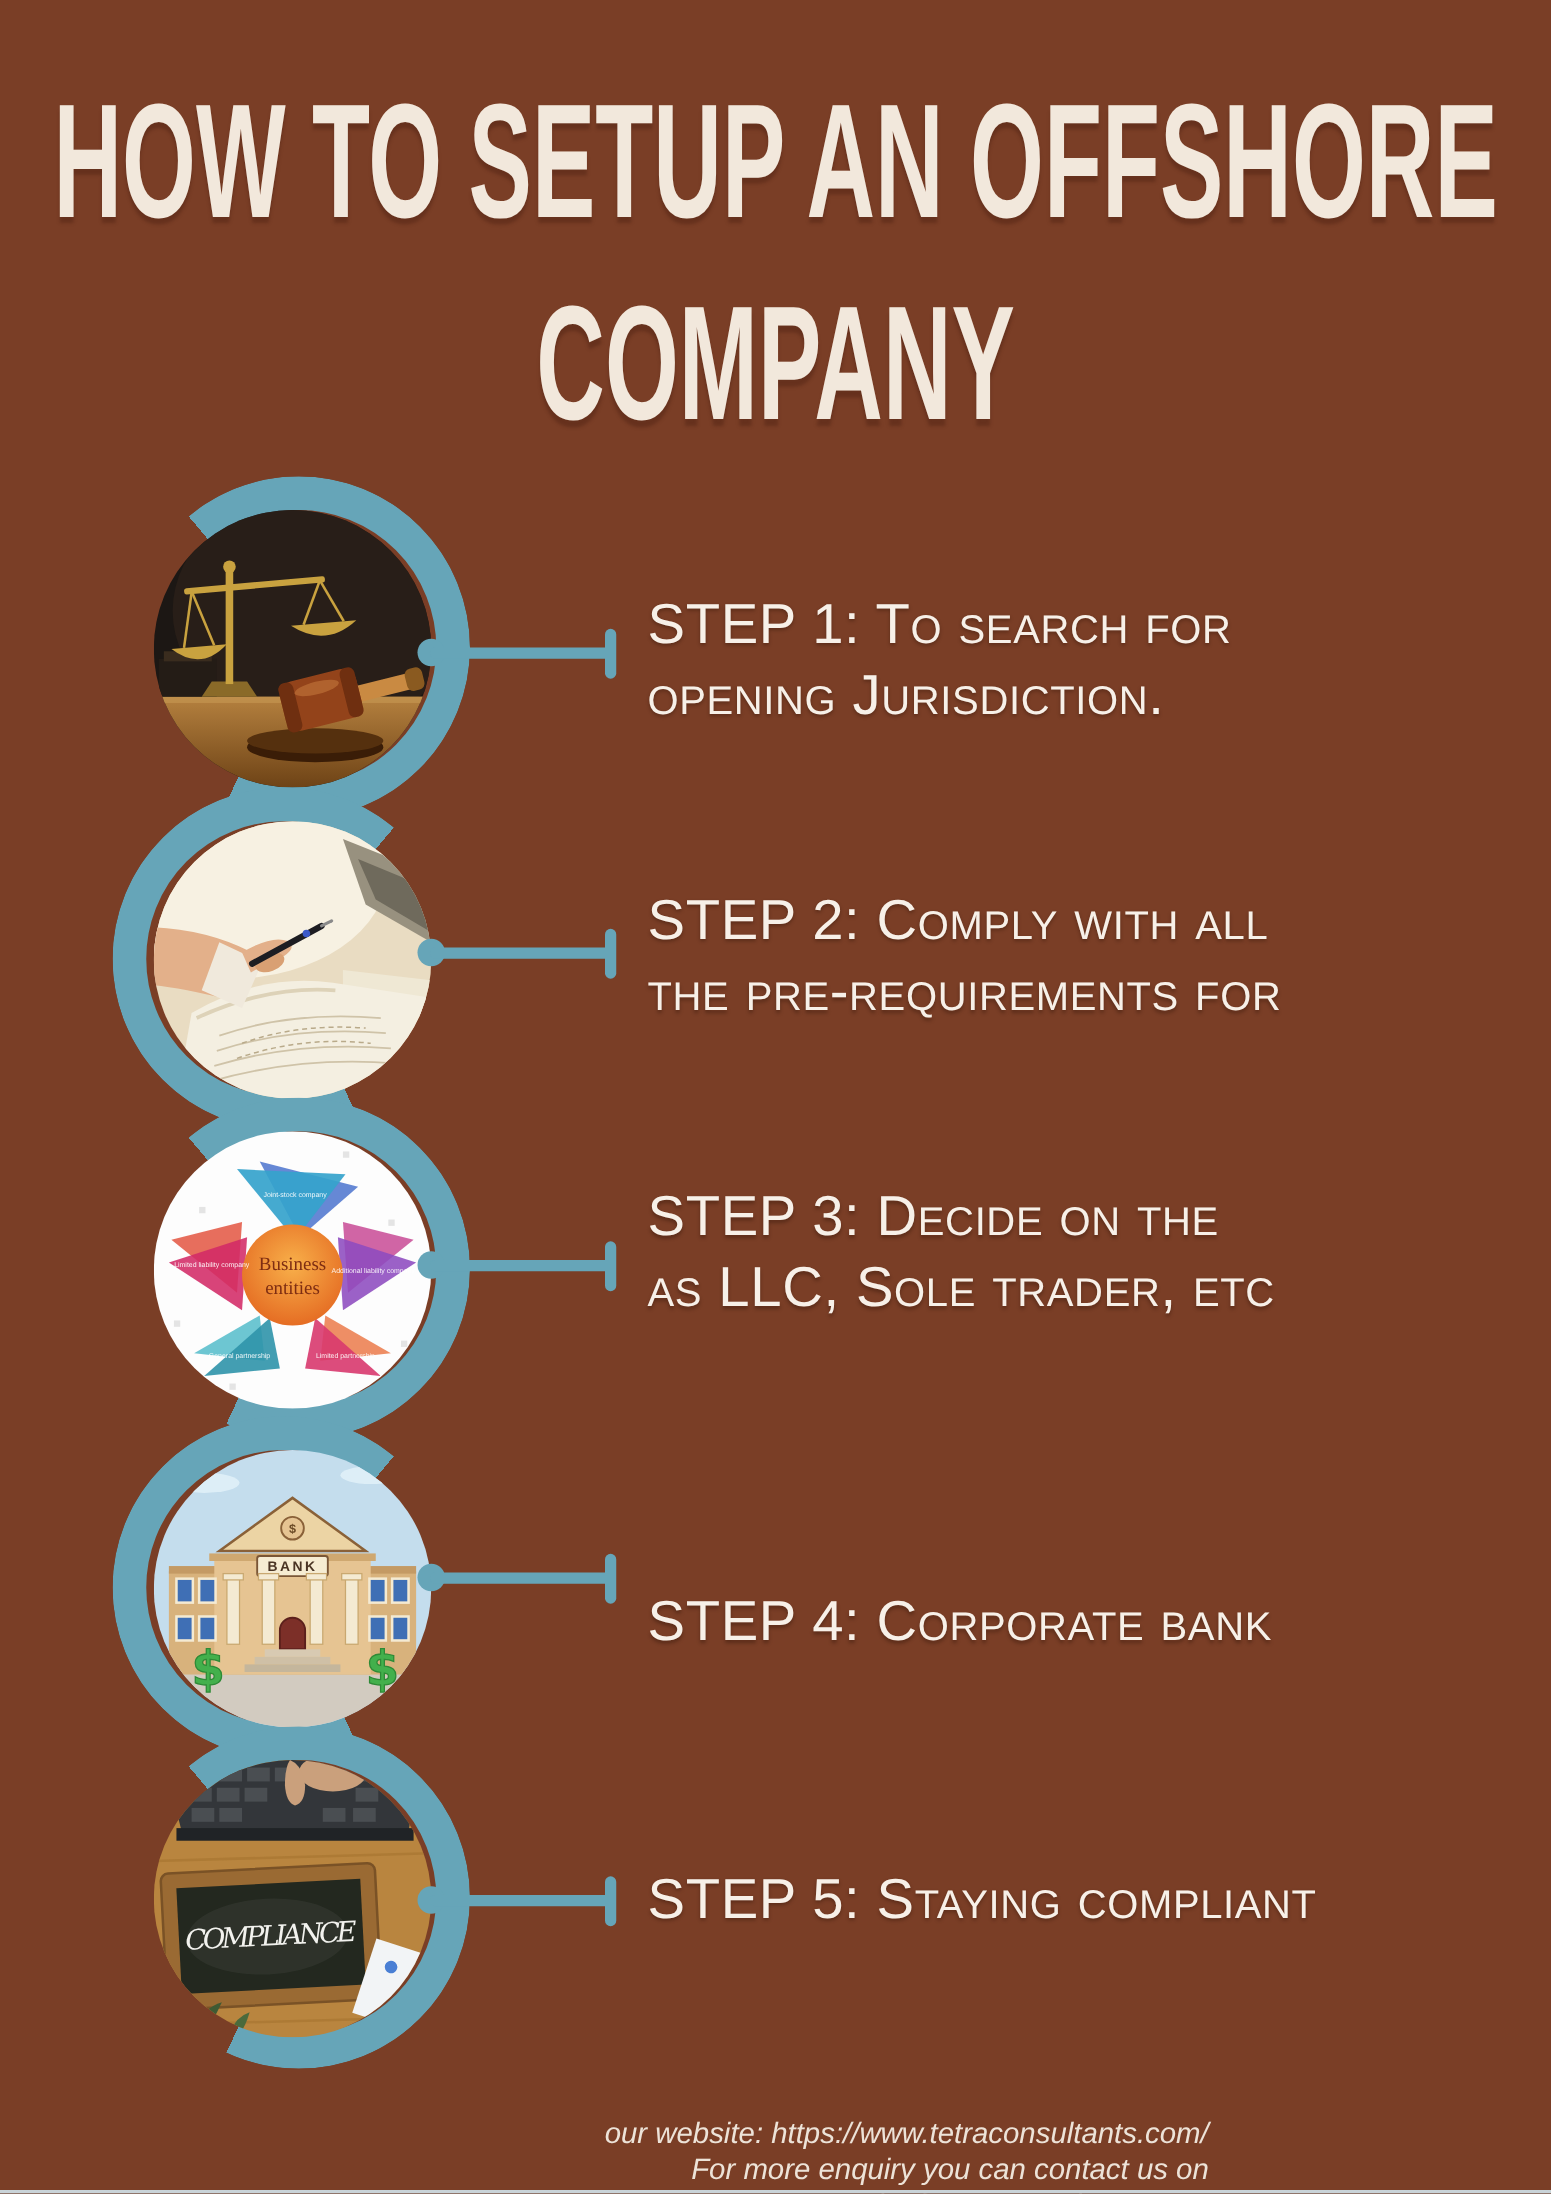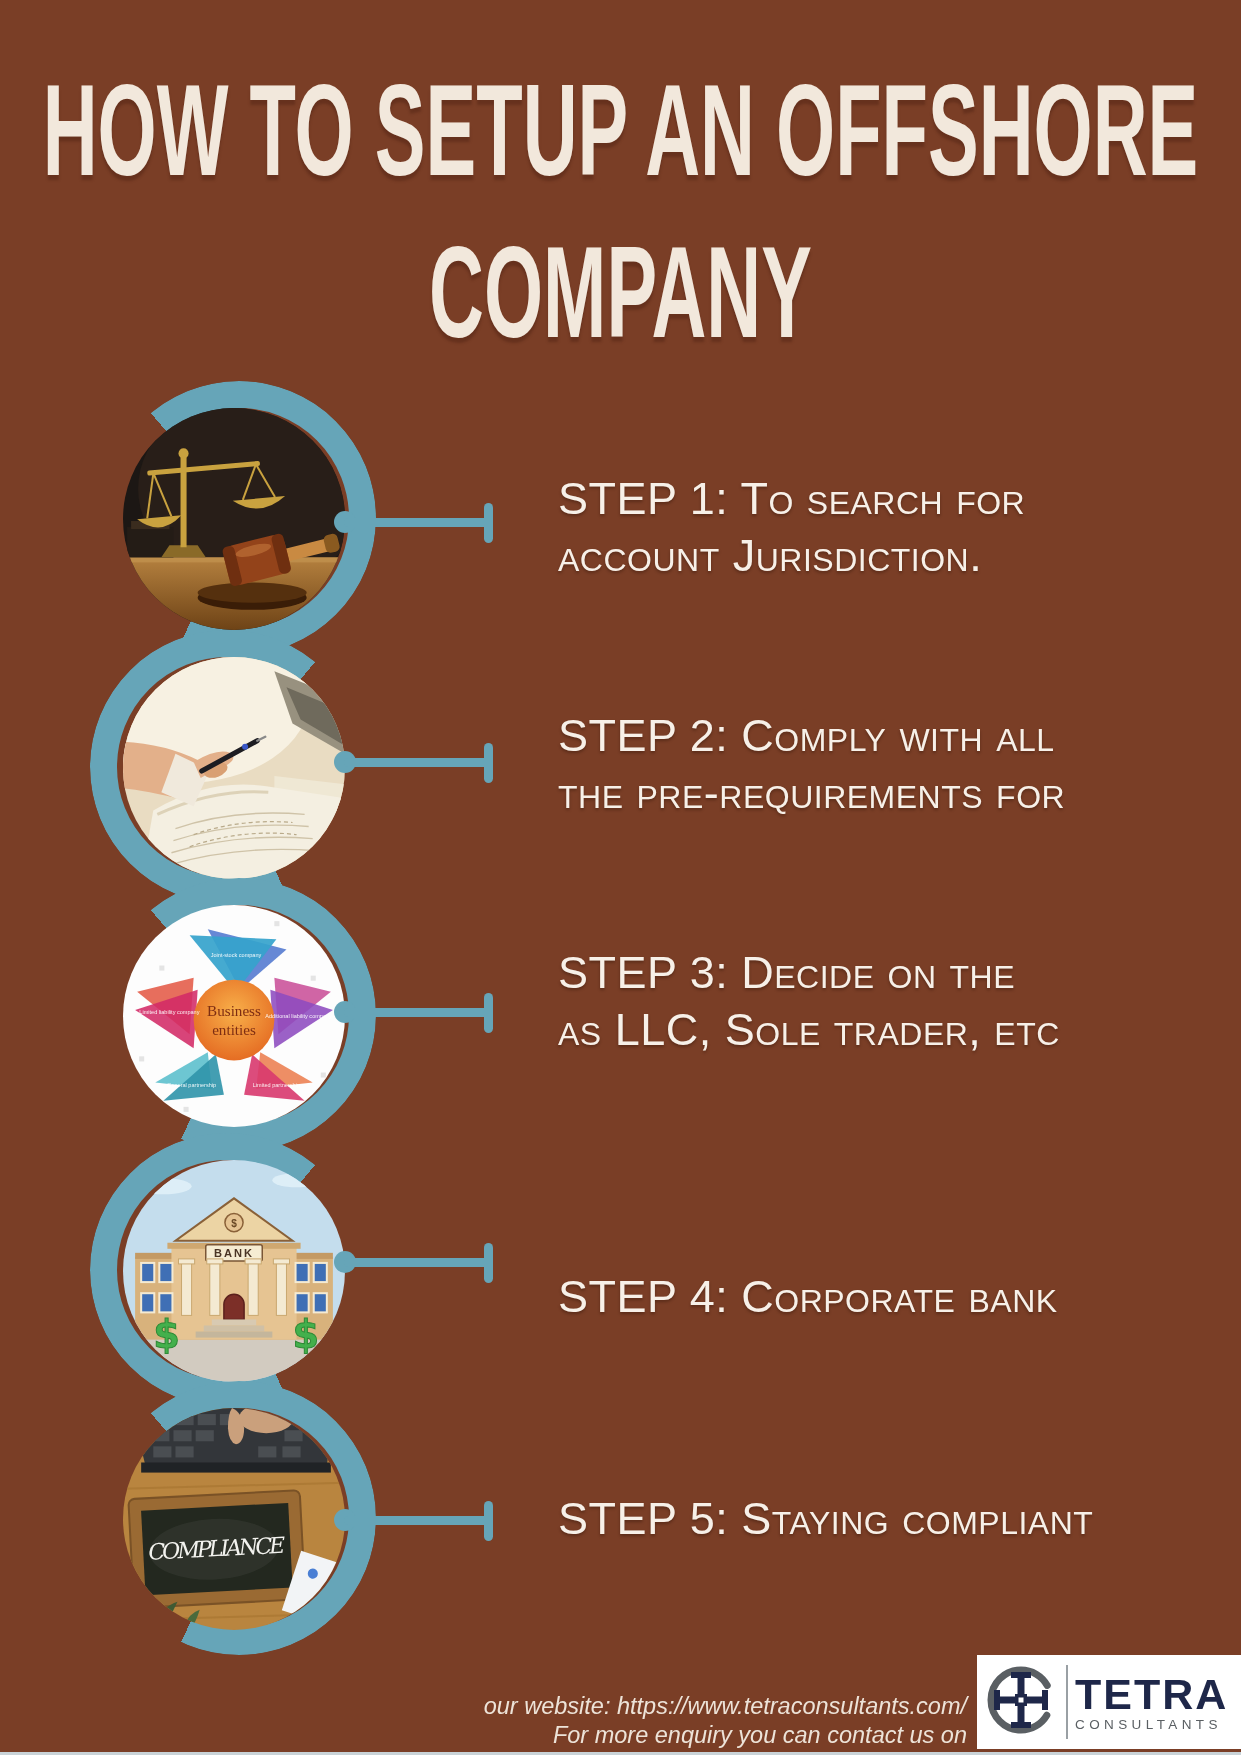--- a/index.html
+++ b/index.html
@@ -17,21 +17,21 @@
                     mask:conic-gradient(from 205deg,transparent 0 115deg,#000 115deg);}
   .ring.even{-webkit-mask:conic-gradient(from 40deg,transparent 0 115deg,#000 115deg);
                      mask:conic-gradient(from 40deg,transparent 0 115deg,#000 115deg);}
   .photo{position:absolute;width:222px;height:222px;border-radius:50%;overflow:hidden;}
   .photo svg{display:block;}
   .dot{position:absolute;width:22px;height:22px;border-radius:50%;background:#66A5B8;}
   .connector{position:absolute;width:146px;height:9px;border-radius:4px;background:#66A5B8;}
   .endcap{position:absolute;width:9px;height:40px;border-radius:5px;background:#66A5B8;}
   .step-label{position:absolute;left:518px;width:560px;color:#F7F0E8;font-size:45px;
     line-height:57px;font-variant:small-caps;letter-spacing:0.5px;
-    text-shadow:0 2px 3px rgba(40,15,5,0.38);margin-left:40px;}
+    text-shadow:0 2px 3px rgba(40,15,5,0.38);}
   .step-label div{white-space:nowrap;}
   
   .footer-text{position:absolute;left:250px;width:717px;text-align:right;color:#EDE3D8;
     font-style:italic;font-size:23.5px;line-height:29px;}
   .logo-box{position:absolute;left:977px;top:1655px;width:264px;height:94px;background:#ffffff;
     display:flex;align-items:center;gap:7px;padding:5px 6px;box-sizing:border-box;}
   .logo-divider{width:2px;height:74px;background:#9aa0a4;}
   .logo-name{font-size:43px;font-weight:bold;color:#1E2749;letter-spacing:2px;line-height:42px;}
   .logo-sub{font-size:13.5px;color:#5a5f63;letter-spacing:4.4px;margin-top:2px;}
   .bottom-strip{position:absolute;left:0;top:1752px;width:1241px;height:3px;background:#c9d3d8;}
@@ -84,21 +84,21 @@
           <rect x="152" y="130" width="12" height="40" rx="5" fill="#6f2f10"></rect>
           <ellipse cx="132" cy="140" rx="18" ry="5" fill="#b86a33" opacity="0.8"></ellipse>
         </g>
       </svg>
     </div>
     <div class="dot" style="left:334px;top:511px"></div>
     <div class="connector" style="left:344px;top:518px"></div>
     <div class="endcap" style="left:484px;top:503px"></div>
     <div class="step-label" style="top:470px">
       <div>STEP 1: To search for</div>
-      <div>account Jurisdiction.</div>
+      <div>opening Jurisdiction.</div>
     </div>
   </section>
 
   <section>
     <div class="ring even" style="left:90px;top:630px"></div>
     <div class="photo" style="left:123px;top:657px">
       <svg width="222" height="222" viewBox="0 0 220 220">
         <rect width="220" height="220" fill="#e9dcc2"></rect>
         <ellipse cx="60" cy="40" rx="125" ry="85" fill="#f7f1e2"></ellipse>
         <polygon points="150,14 220,42 220,96 168,66" fill="#98917f"></polygon>
@@ -287,37 +287,15 @@
     <div class="connector" style="left:344px;top:1516px"></div>
     <div class="endcap" style="left:484px;top:1501px"></div>
     <div class="step-label" style="top:1490px">
       <div>STEP 5: Staying compliant</div>
     </div>
   </section>
 
   <div class="footer-text" style="top:1692px">our website:  https://www.tetraconsultants.com/</div>
   <div class="footer-text" style="top:1721px">For more enquiry you can contact us on enquiry@tetraconsultants.com</div>
 
-  <div class="logo-box">
-    <span>
-      <svg width="76" height="78" viewBox="0 0 76 78">
-        <circle cx="38" cy="39" r="30" fill="none" stroke="#5a5f63" stroke-width="7" stroke-dasharray="157 31.5" stroke-dashoffset="-16" stroke-linecap="round"></circle>
-        <g stroke="#1E2749" fill="none">
-          <line x1="38" y1="14" x2="38" y2="64" stroke-width="7"></line>
-          <line x1="14" y1="39" x2="62" y2="39" stroke-width="7"></line>
-          <line x1="28" y1="14" x2="48" y2="14" stroke-width="6"></line>
-          <line x1="28" y1="64" x2="48" y2="64" stroke-width="6"></line>
-          <line x1="14" y1="29" x2="14" y2="49" stroke-width="6"></line>
-          <line x1="62" y1="29" x2="62" y2="49" stroke-width="6"></line>
-          <rect x="32" y="33" width="12" height="12" fill="#1E2749" stroke="none"></rect>
-          <rect x="35.5" y="36.5" width="5" height="5" fill="#ffffff" stroke="none"></rect>
-        </g>
-      </svg>
-    </span>
-    <span class="logo-divider"></span>
-    <span>
-      <div class="logo-name">TETRA</div>
-      <div class="logo-sub">CONSULTANTS</div>
-    </span>
-  </div>
 
   <div class="bottom-strip"></div>
 </div>
 
 </body></html>

